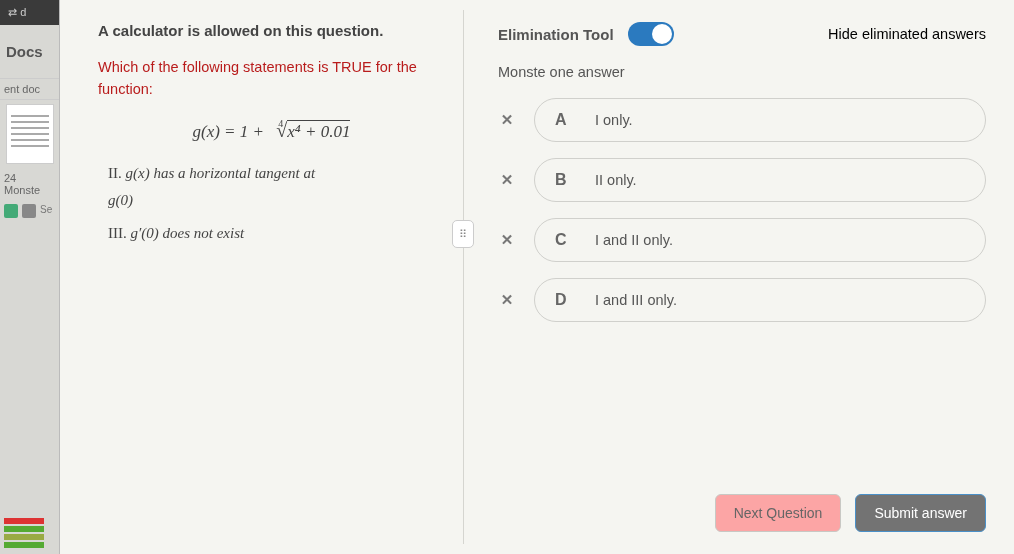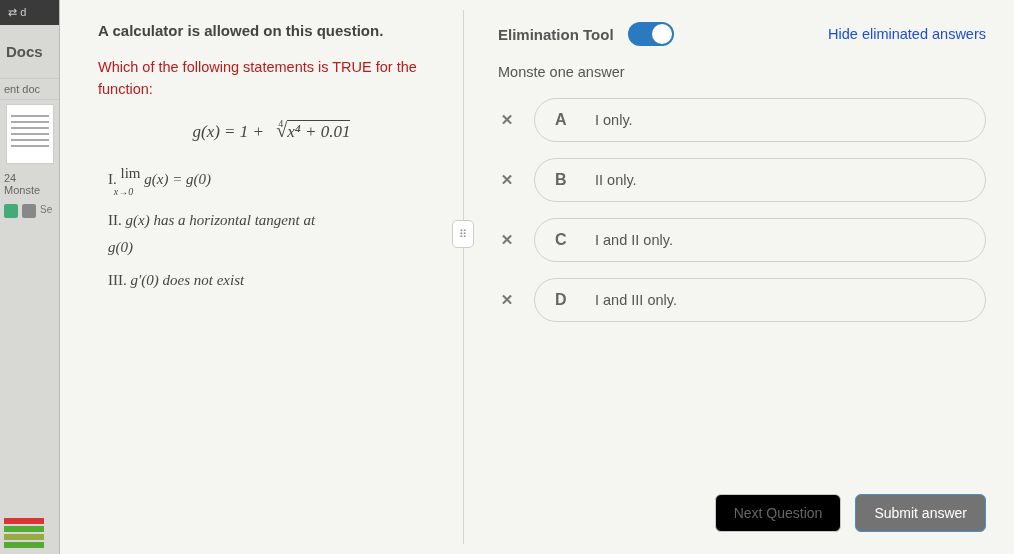--- a/index.html
+++ b/index.html
@@ -159,21 +159,21 @@
       cursor: pointer;
     }
     .toggle-knob {
       position: absolute;
       right: 2px; top: 2px;
       width: 20px; height: 20px;
       background: #fff;
       border-radius: 50%;
     }
     .hide-link {
-      color: #1d4ed8;
+      color: #000000;
       font-size: 14.5px;
       margin-left: auto;
       cursor: pointer;
     }
     .select-label {
       color: #555;
       font-size: 14.5px;
       margin-bottom: 18px;
     }
     .answers {
@@ -221,21 +221,21 @@
       gap: 14px;
       justify-content: flex-end;
       padding-top: 18px;
     }
     .btn {
       padding: 10px 18px;
       border-radius: 6px;
       font-size: 14px;
       cursor: pointer;
       border: 1.5px solid #c8c8c4;
-      background: #000000;
+      background: #fca5a5;
       color: #666;
       font-weight: 500;
     }
     .btn-primary {
       background: #737373;
       border-color: #4a90c8;
       color: #fff;
     }
   </style>
 </head>
@@ -262,25 +262,20 @@
 
 <div class="main">
   <div class="left-panel">
     <div class="notice">A calculator is allowed on this question.</div>
     <div class="question-stem">Which of the following statements is TRUE for the function:</div>
     <div class="formula">
       <span>g(x) = 1 + </span><span class="root"><span class="root-idx">4</span><span class="surd">√</span><span class="over">x⁴ + 0.01</span></span>
     </div>
     <div class="statements">
       <div class="row">
-        <span>I.</span>
-        <span class="lim-wrap"><span>lim</span><span class="lim-sub it">x→0</span></span>
-        <span class="it"> g(x) = g(0)</span>
-      </div>
-      <div class="row">
         <span>II.</span>
         <span class="it"> g(x) has a horizontal tangent at</span><br>
         <span class="it">g(0)</span>
       </div>
       <div class="row">
         <span>III.</span>
         <span class="it"> g′(0) does not exist</span>
       </div>
     </div>
     <div class="drag-handle">

